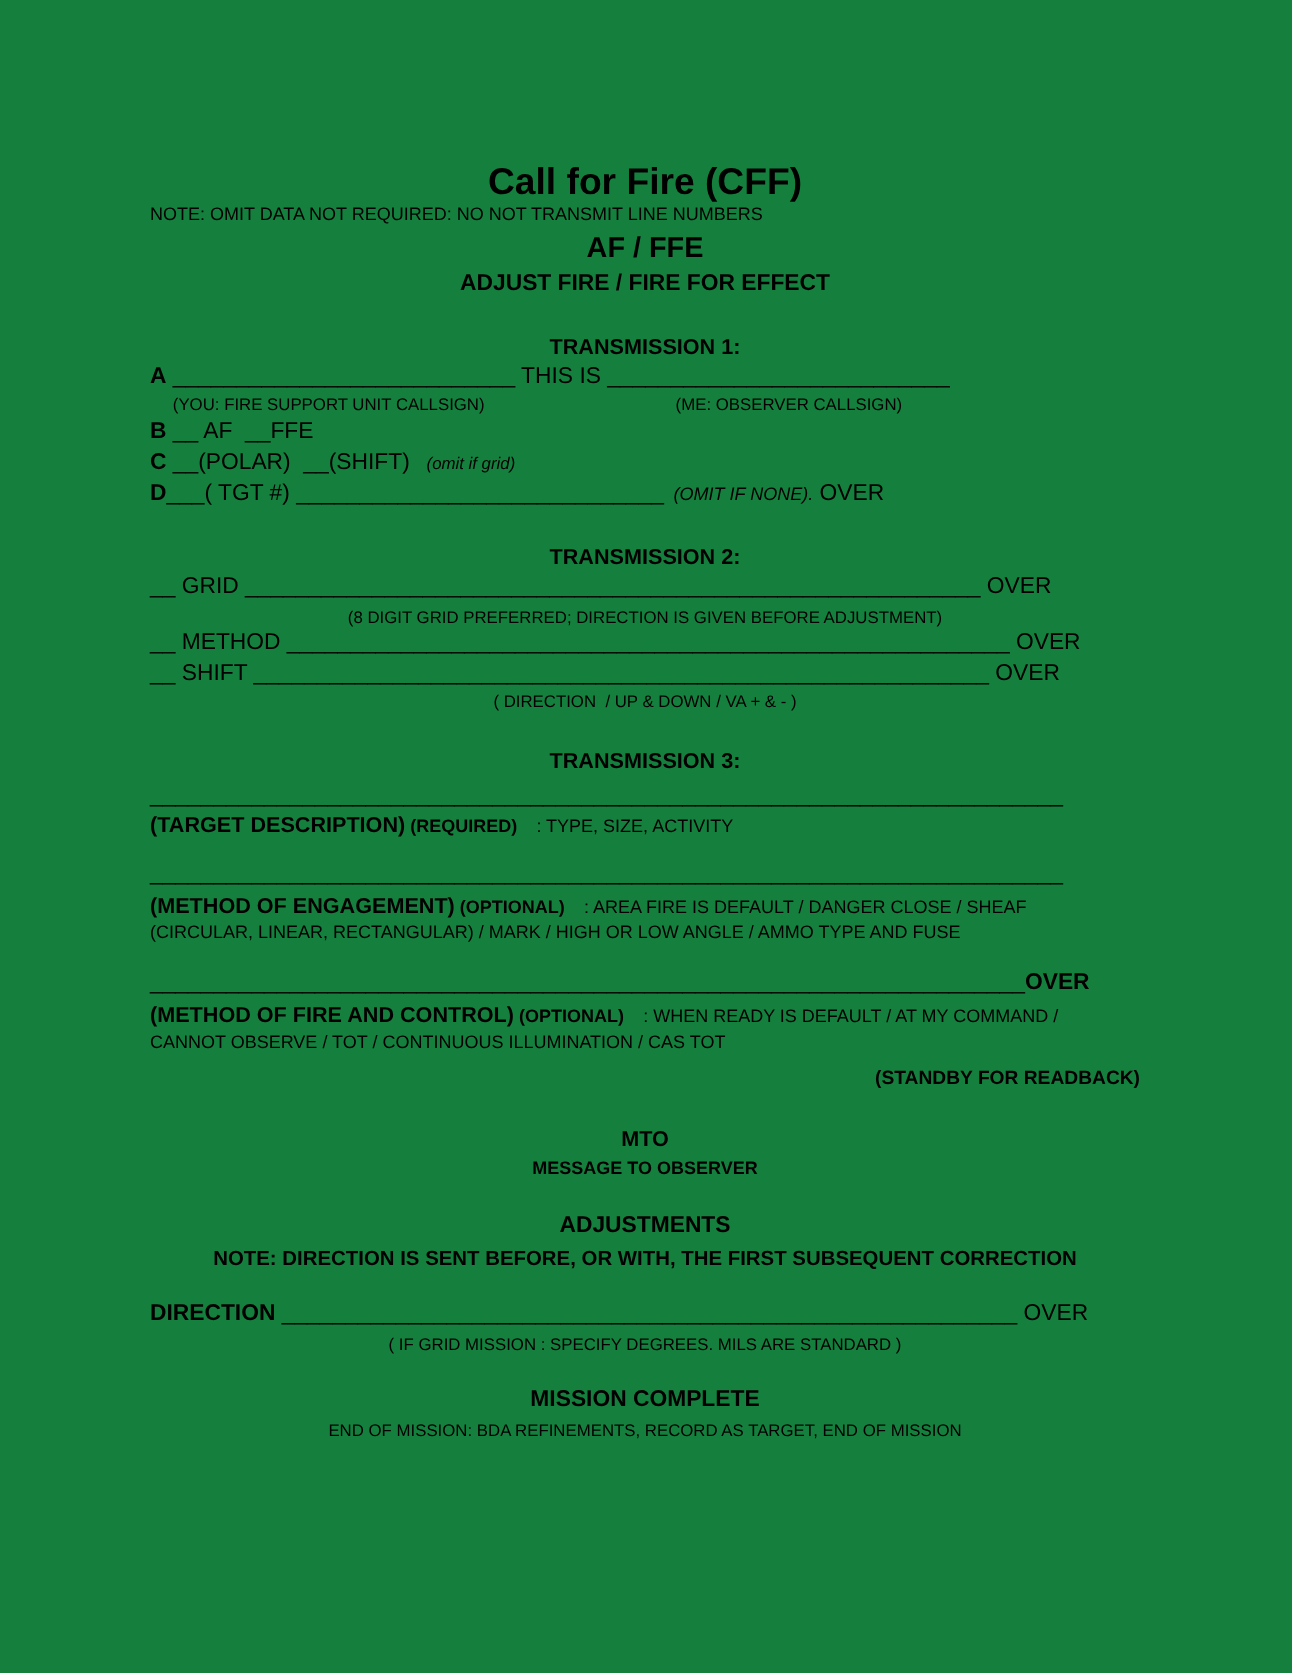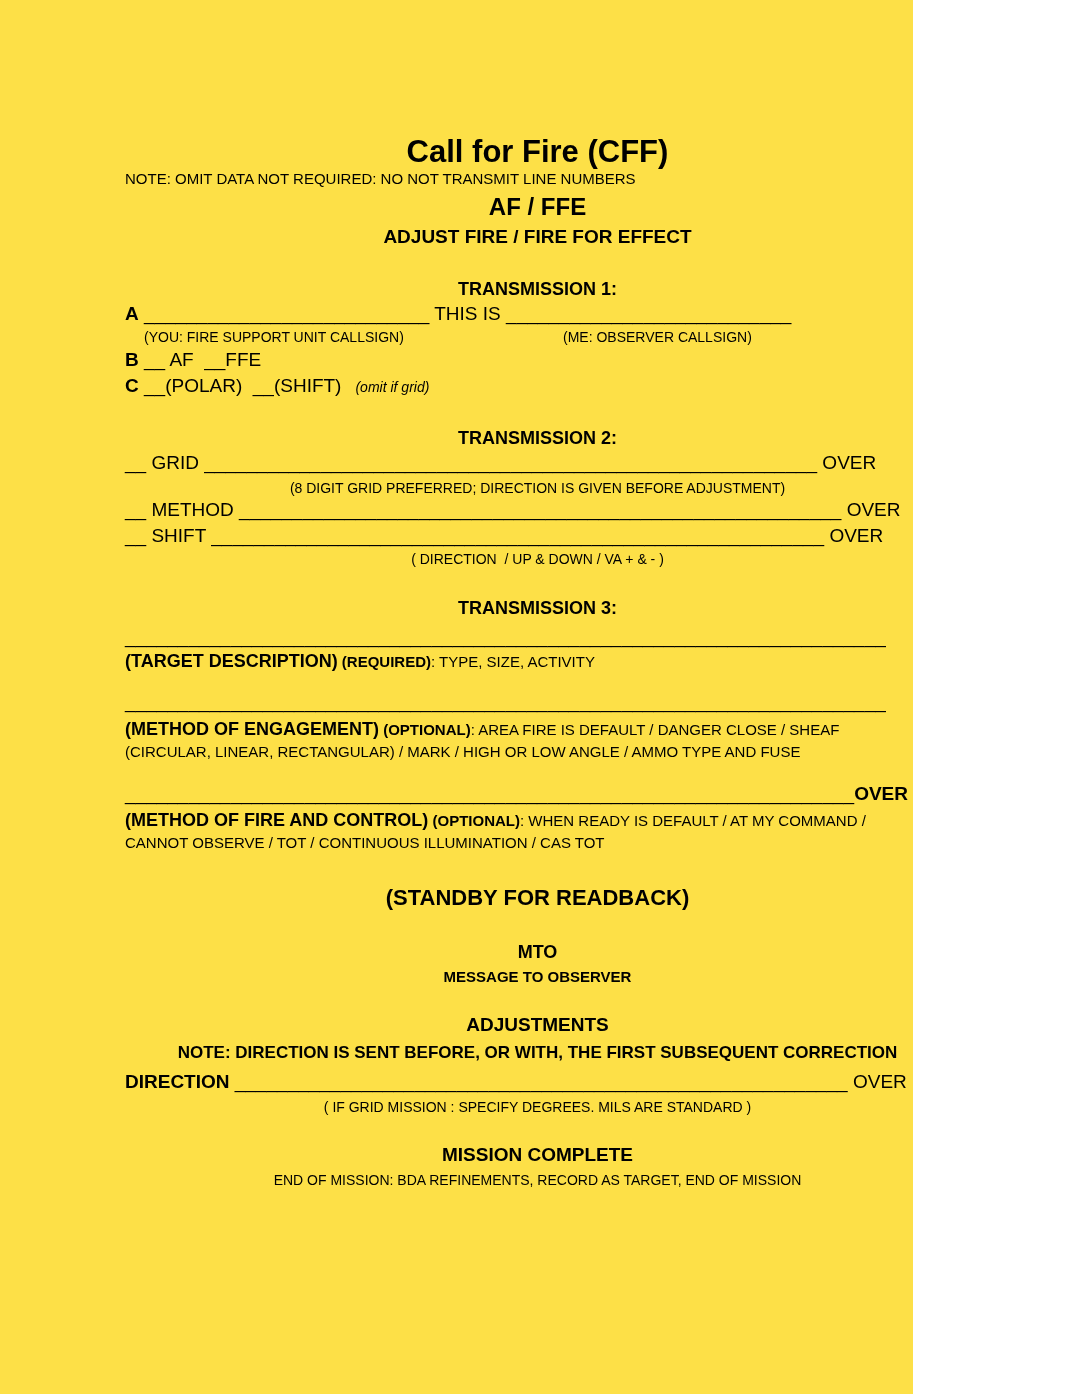--- a/index.html
+++ b/index.html
@@ -1,18 +1,18 @@
 <!DOCTYPE html>
 <html><head>
 <meta charset="utf-8">
 <style>
   html,body { margin:0; padding:0; background:#ffffff; }
   .page {
-    position:relative; width:913px; height:1394px;
-    background:#fde047; color:#000000;
+    position:relative; width:1077px; height:1394px;
+    background:#15803d; color:#000000;
     font-family:"Liberation Sans", sans-serif;
     line-height:1.2; overflow:hidden;
   }
   .content { position:absolute; left:125px; top:0; width:825px; }
   .b  { font-weight:bold; }
 
   .title    { font-size:31px; font-weight:bold; text-align:center; margin-top:133px; }
   .hnote    { font-size:15px; margin-top:0; }
   .abbr     { font-size:24px; font-weight:bold; text-align:center; margin-top:5px; }
   .subtitle { font-size:19px; font-weight:bold; text-align:center; margin-top:4px; }
@@ -39,31 +39,31 @@
   .polarCap { margin-top:4px; text-align:center; }
   .shiftRow { margin-top:3px; }
   .shiftCap { margin-top:3px; text-align:center; }
 
   .t3h { margin-top:31px; }
   .blankline { font-size:19px; white-space:pre; margin-top:6px; }
   .blank2 { margin-top:19px; }
   .blank3 { margin-top:21px; }
   .lbl18 { font-weight:bold; font-size:18px;text-align:center; }
   .lbl15 { font-weight:bold; font-size:15px; }
-  .rest15 { font-size:15px; }
+  .rest15 { font-size:15px;padding-left:16px; }
   .targetRow { margin-top:2px; white-space:nowrap; }
   .para { font-size:15px; max-width:772px; margin-top:4px; line-height:1.32; }
-  .standby { font-size:22px; font-weight:bold; text-align:center; margin-top:32px; }
+  .standby { font-size:16px; font-weight:bold; text-align:right; margin-top:10px; }
 
   .mtoH   { margin-top:31px; }
   .mtoSub { font-size:15px; font-weight:bold; text-align:center; margin-top:4px; }
 
   .adjH    { font-size:19px; font-weight:bold; text-align:center; margin-top:28px; }
   .adjNote { font-size:17px; font-weight:bold; text-align:center; margin-top:6px; }
-  .dirRow  { margin-top:8px; }
+  .dirRow  { margin-top:24px; }
   .dirLbl  { font-weight:bold; }
   .dirCap  { margin-top:5px; text-align:center; }
 
   .mcH   { font-size:19px; font-weight:bold; text-align:center; margin-top:28px; }
   .mcCap { font-size:14px; text-align:center; margin-top:5px; }
 </style>
 </head>
 <body>
 
 <div class="page">
@@ -80,20 +80,21 @@
 
     <div class="caprow capsA">
       <span class="capL">(YOU: FIRE SUPPORT UNIT CALLSIGN)</span>
       <span class="capR">(ME: OBSERVER CALLSIGN)</span>
     </div>
 
     <div class="row19 rowB"><span class="b">B</span><span> __ AF  __FFE</span></div>
 
     <div class="row19 rowC"><span class="b">C</span><span> __(POLAR)  __(SHIFT)</span><span class="it14" style="margin-left:14px;">(omit if grid)</span></div>
 
+    <div class="row19 rowD"><span class="b">D</span><span>___( TGT #) </span><span>_____________________________</span><span class="it15" style="margin-left:8px;">(OMIT IF NONE).</span><span> OVER</span></div>
 
     <div class="sech t2h">TRANSMISSION 2:</div>
 
     <div class="row19 gridRow"><span>__ </span><span>GRID</span><span> __________________________________________________________ </span><span>OVER</span></div>
     <div class="cap14 gridCap">(8 DIGIT GRID PREFERRED; DIRECTION IS GIVEN BEFORE ADJUSTMENT)</div>
 
     <div class="row19 polarRow"><span>__ </span><span>METHOD</span><span> _________________________________________________________ </span><span>OVER</span></div>
 
     <div class="row19 shiftRow"><span>__ </span><span>SHIFT</span><span> __________________________________________________________ </span><span>OVER</span></div>
     <div class="cap14 shiftCap">( DIRECTION  / UP &amp; DOWN / VA + &amp; - )</div>

